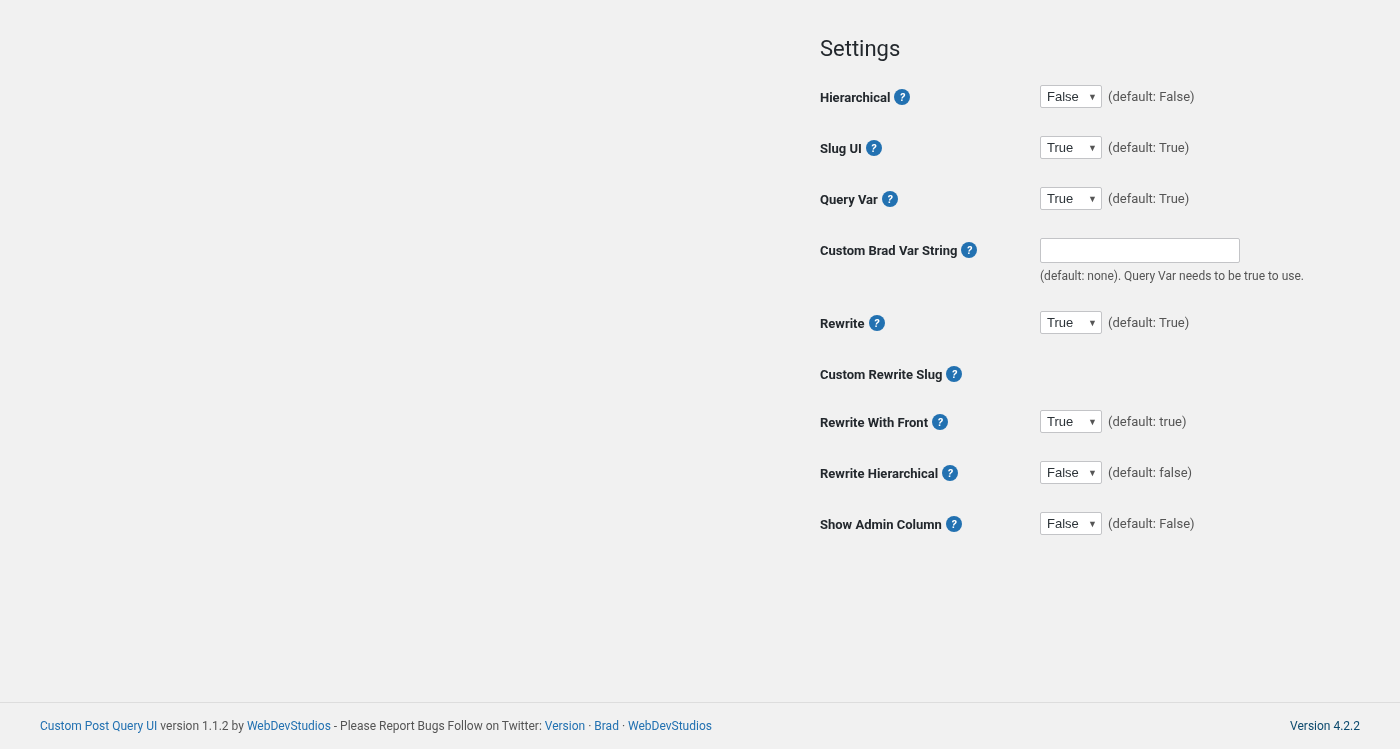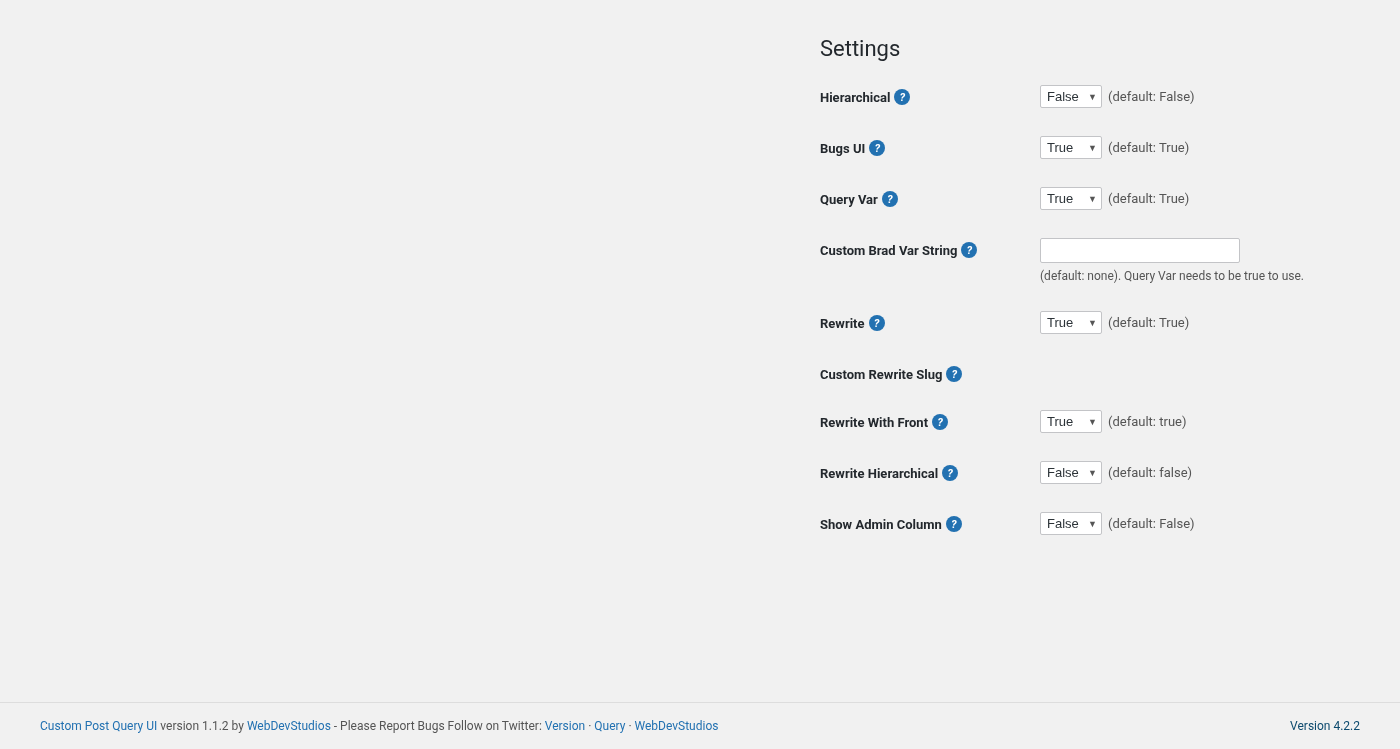--- a/index.html
+++ b/index.html
@@ -167,21 +167,21 @@
           </div>
           <div class="setting-control">
             <div class="setting-inline">
               <div class="select-wrapper"><select class="setting-select"><option value="False">False</option><option value="True">True</option></select><span class="select-arrow">▼</span></div>
               <span class="default-text">(default: False)</span>
             </div>
           </div>
         </div>
         <div class="setting-row">
           <div class="setting-label">
-            <span>Bugs UI</span>
+            <span>Slug UI</span>
             <span class="help-icon">?</span>
           </div>
           <div class="setting-control">
             <div class="setting-inline">
               <div class="select-wrapper"><select class="setting-select"><option value="True">True</option><option value="False">False</option></select><span class="select-arrow">▼</span></div>
               <span class="default-text">(default: True)</span>
             </div>
           </div>
         </div>
         <div class="setting-row">
@@ -265,18 +265,18 @@
 </div>
 
 <footer class="footer">
   <div class="footer-left">
     <a href="#">Custom Post Query UI</a>
     <span> version 1.1.2 by </span>
     <a href="#">WebDevStudios</a>
     <span> - Please Report Bugs Follow on Twitter: </span>
     <a href="#">Version</a>
     <span> · </span>
-    <a href="#">Query</a>
+    <a href="#">Brad</a>
     <span> · </span>
     <a href="#">WebDevStudios</a>
   </div>
   <div class="footer-version">Version 4.2.2</div>
 </footer>
 
 </body></html>

